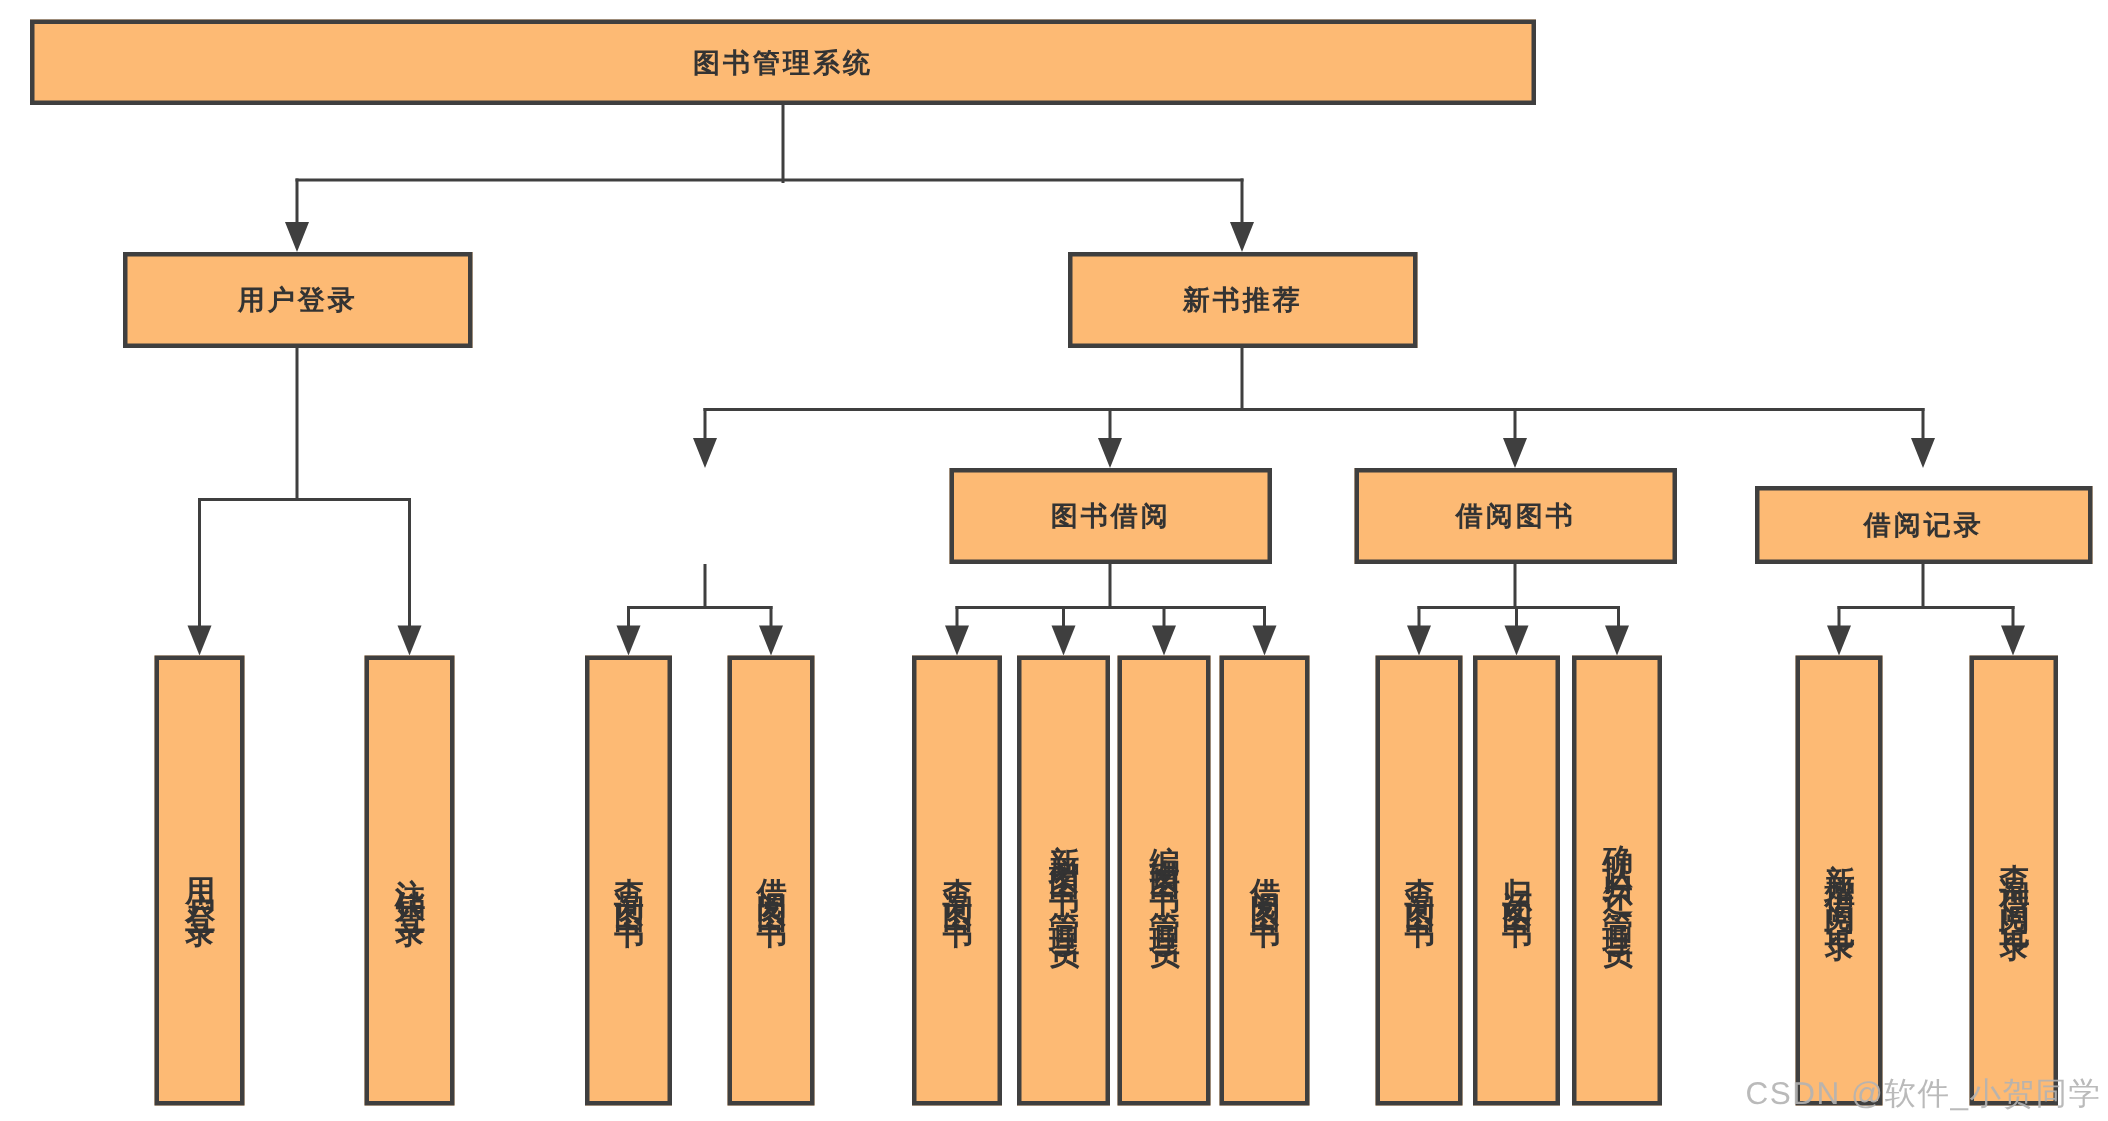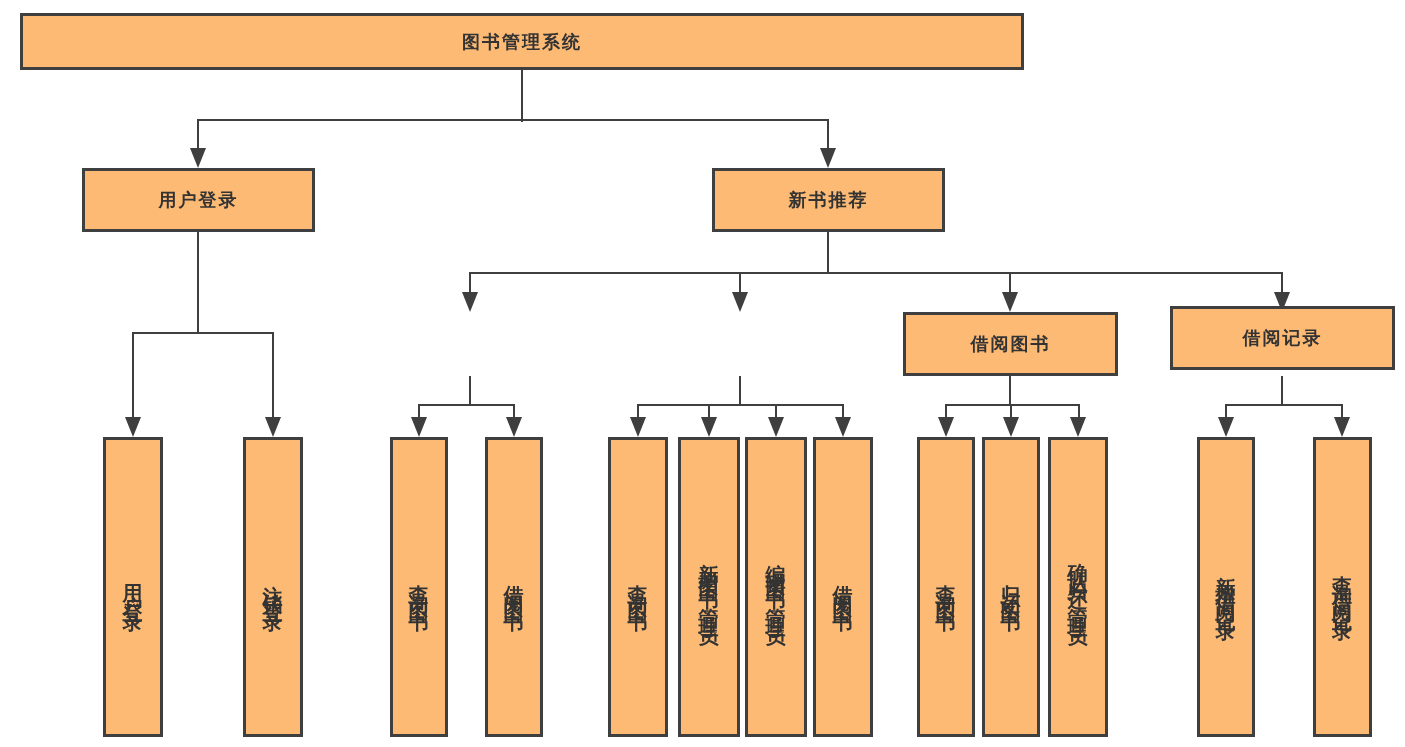--- a/index.html
+++ b/index.html
@@ -77,34 +77,36 @@
   <div class="line" style="left:1225px;top:404px;width:2px;height:16px"></div>
   <div class="arrow" style="left:1218px;top:417px"></div>
   <div class="line" style="left:1341px;top:404px;width:2px;height:16px"></div>
   <div class="arrow" style="left:1334px;top:417px"></div>
 
   <div class="node h" style="left:20px;top:13px;width:1004px;height:57px">图书管理系统</div>
 
   <div class="node h" style="left:82px;top:168px;width:233px;height:64px">用户登录</div>
   <div class="node h" style="left:712px;top:168px;width:233px;height:64px">新书推荐</div>
 
+  <div class="node h" style="left:633px;top:312px;width:215px;height:64px">图书借阅</div>
   <div class="node h" style="left:903px;top:312px;width:215px;height:64px">借阅图书</div>
-  <div class="node h" style="left:1170px;top:306px;width:225px;height:64px">借阅记录</div>
+  <div class="node h" style="left:1170px;top:324px;width:225px;height:52px">借阅记录</div>
 
   <div class="node v" style="left:103px;top:437px;width:60px;height:300px">用户登录</div>
   <div class="node v" style="left:243px;top:437px;width:60px;height:300px">注销登录</div>
 
   <div class="node v" style="left:390px;top:437px;width:58px;height:300px">查询图书</div>
   <div class="node v" style="left:485px;top:437px;width:58px;height:300px">借阅图书</div>
 
   <div class="node v" style="left:608px;top:437px;width:60px;height:300px">查询图书</div>
   <div class="node v" style="left:678px;top:437px;width:62px;height:300px">新增图书（管理员）</div>
   <div class="node v" style="left:745px;top:437px;width:62px;height:300px">编辑图书（管理员）</div>
   <div class="node v" style="left:813px;top:437px;width:60px;height:300px">借阅图书</div>
 
   <div class="node v" style="left:917px;top:437px;width:58px;height:300px">查询图书</div>
   <div class="node v" style="left:982px;top:437px;width:58px;height:300px">归还图书</div>
   <div class="node v" style="left:1048px;top:437px;width:60px;height:300px">确认归还（管理员）</div>
 
   <div class="node v" style="left:1197px;top:437px;width:58px;height:300px">新增借阅记录</div>
   <div class="node v" style="left:1313px;top:437px;width:59px;height:300px">查询借阅记录</div>
 
+  <div class="watermark">CSDN @软件_小贺同学</div>
 </div>
 
 </body></html>

